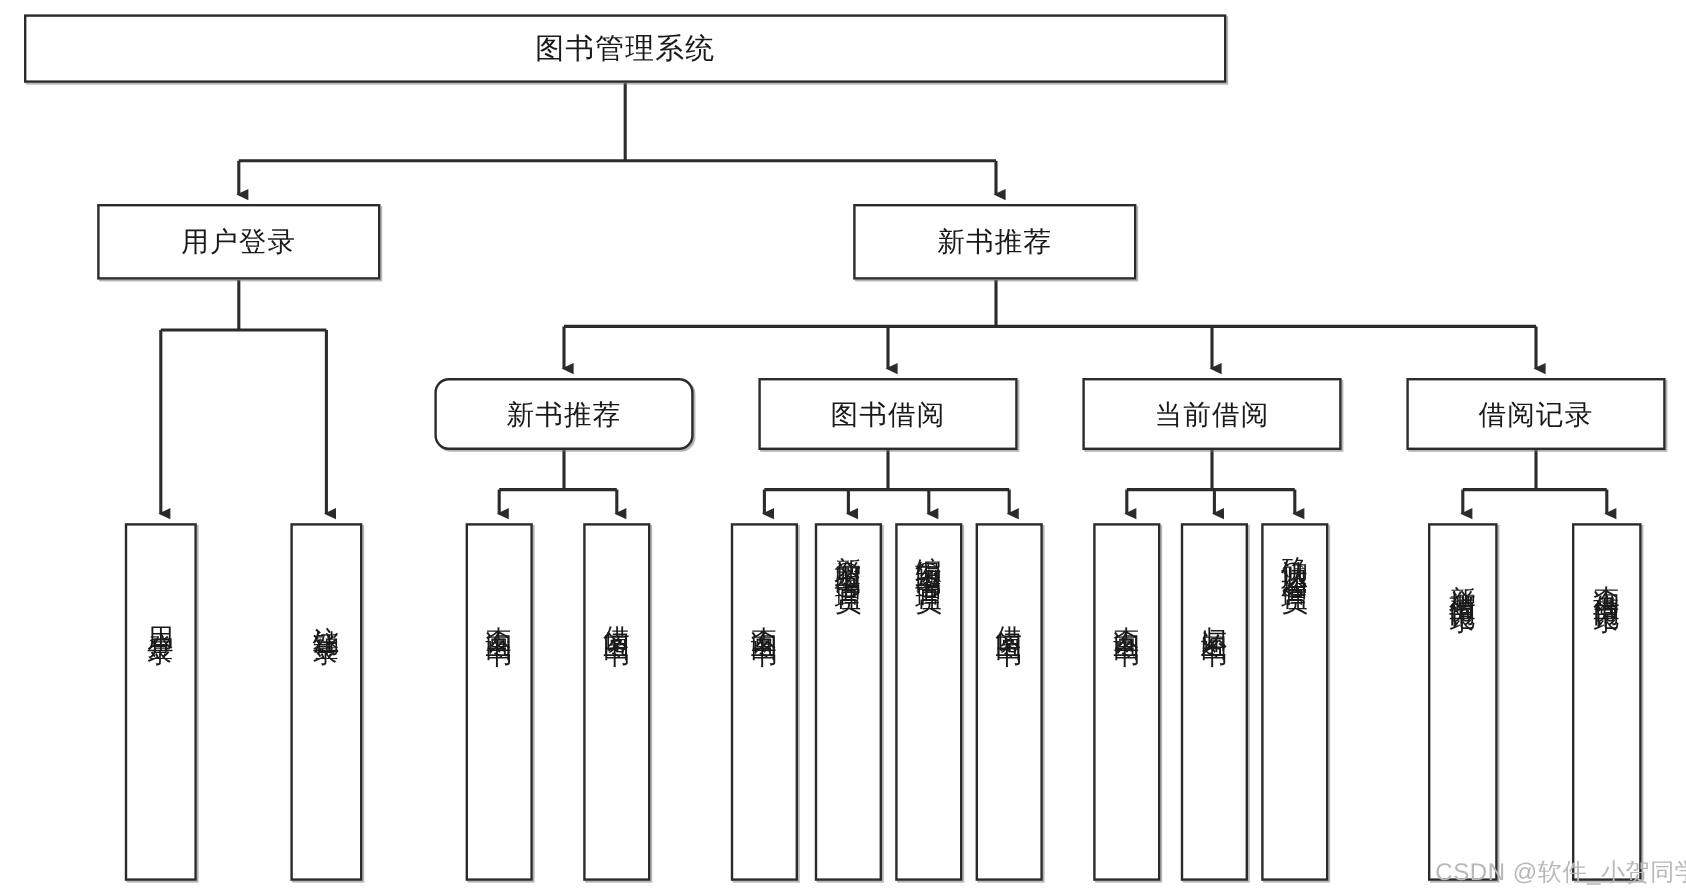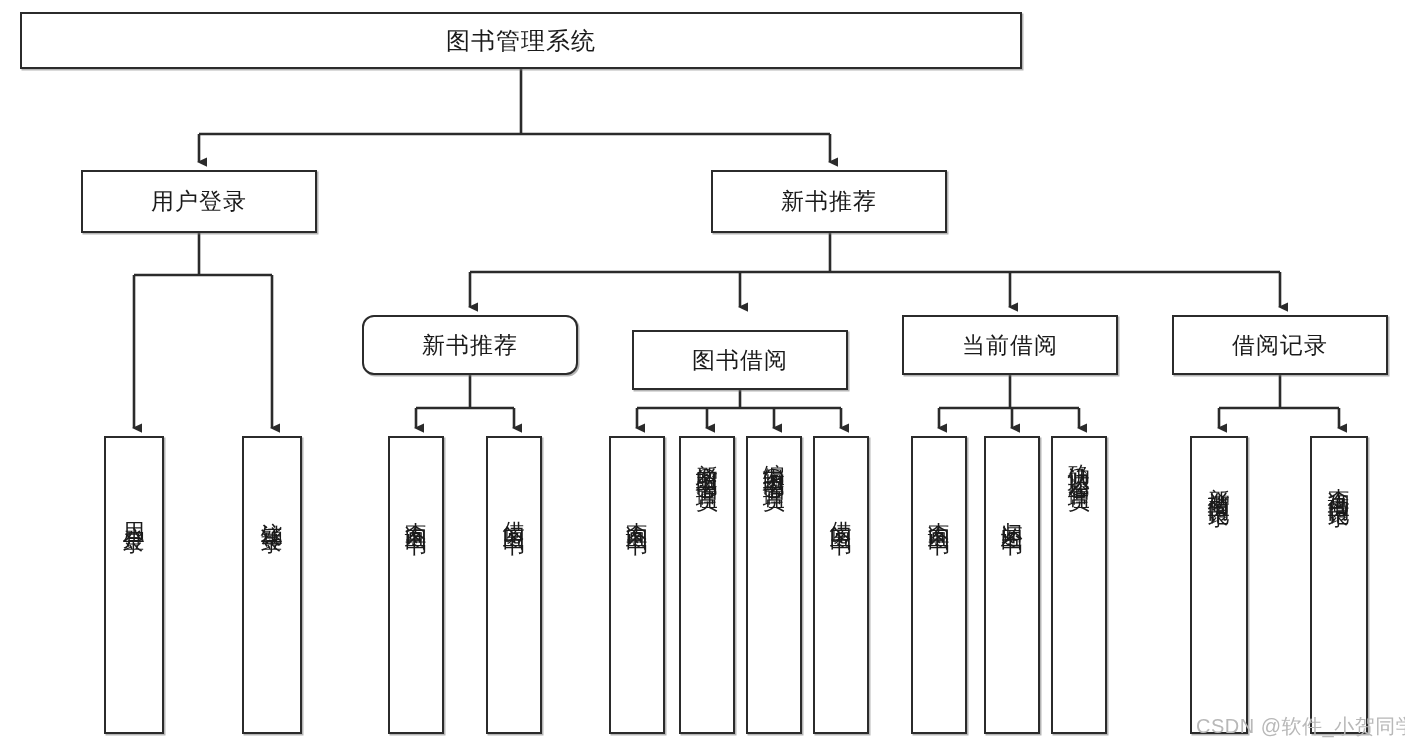--- a/index.html
+++ b/index.html
@@ -138,21 +138,21 @@
   <div class="node" style="left: 81px; top: 170px; width: 236px; height: 63px;">
     <span class="node-label">用户登录</span>
   </div>
   <div class="node" style="left: 711px; top: 170px; width: 236px; height: 63px;">
     <span class="node-label">新书推荐</span>
   </div>
 
   <div class="node" style="left: 362px; top: 315px; width: 216px; height: 60px; border-radius: 12px;">
     <span class="node-label">新书推荐</span>
   </div>
-  <div class="node" style="left: 632px; top: 330px; width: 216px; height: 60px;">
+  <div class="node" style="left: 632px; top: 315px; width: 216px; height: 60px;">
     <span class="node-label">图书借阅</span>
   </div>
   <div class="node" style="left: 1172px; top: 315px; width: 216px; height: 60px;">
     <span class="node-label">借阅记录</span>
   </div>
   <div class="node" style="left: 902px; top: 315px; width: 216px; height: 60px;">
     <span class="node-label">当前借阅</span>
   </div>
 
   <div id="leaf-container">

